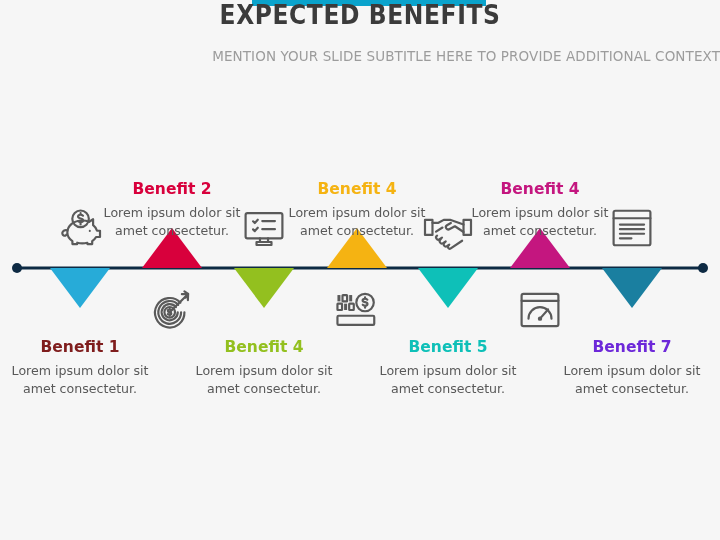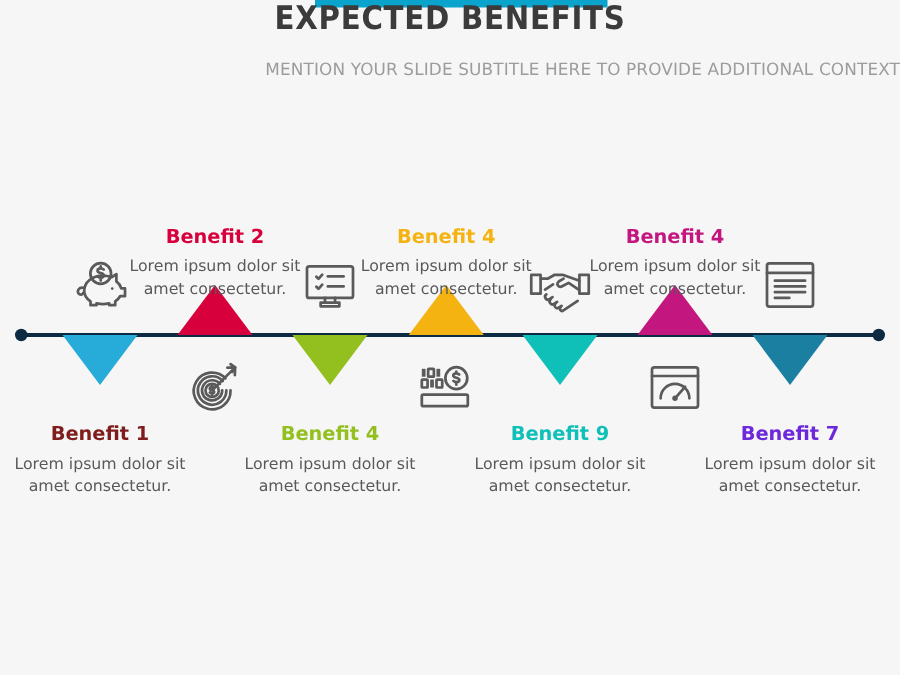--- a/index.html
+++ b/index.html
@@ -220,21 +220,21 @@
           <path d="M10.5 15.5h5.2l4.6-2.6h5.5l11.7 4.1"></path>
           <path d="M37.5 23.5 30 18.5l-4.5 2.4c-1 .6-2.3.3-3-.6-.6-.9-.3-2.1.6-2.7l3.4-2"></path>
           <path d="M13.6 23.2l5.6-3.6"></path>
           <path d="M14.5 26.6c-.9.6-1.1 1.8-.5 2.7.6.9 1.8 1.1 2.7.5l2.1-1.4"></path>
           <path d="M17.6 29.9c-.9.6-1.1 1.8-.5 2.7.6.9 1.8 1.1 2.7.5l2.2-1.4"></path>
           <path d="M21 32.8c-.8.6-1 1.7-.4 2.5.6.8 1.7 1 2.5.5l2-1.3"></path>
           <path d="M24.6 35.1c-.7.5-.9 1.5-.4 2.2.5.7 1.5.9 2.2.4l9.9-6.6"></path>
         </svg>
       </div>
       <div class="txt below">
-        <div class="ttl" style="color: rgb(14, 192, 184);">Benefit 9</div>
+        <div class="ttl" style="color: rgb(14, 192, 184);">Benefit 5</div>
         <div class="desc">Lorem ipsum dolor sit amet consectetur.</div>
       </div>
     </div>
     <div class="step" style="left: 460px;">
       <div class="tri up" style="border-bottom-color: rgb(196, 22, 127);"></div>
       <div class="icon-box below">
         <svg width="undefined" height="undefined" viewBox="0 0 48 40" fill="none" stroke="#5a5a5a" stroke-width="1.9" stroke-linecap="round" stroke-linejoin="round">
           <rect x="8" y="6" width="32" height="28" rx="1.6"></rect>
           <path d="M8 12h32"></path>
           <path d="M14 27.5a10 10 0 0 1 20 0"></path>

